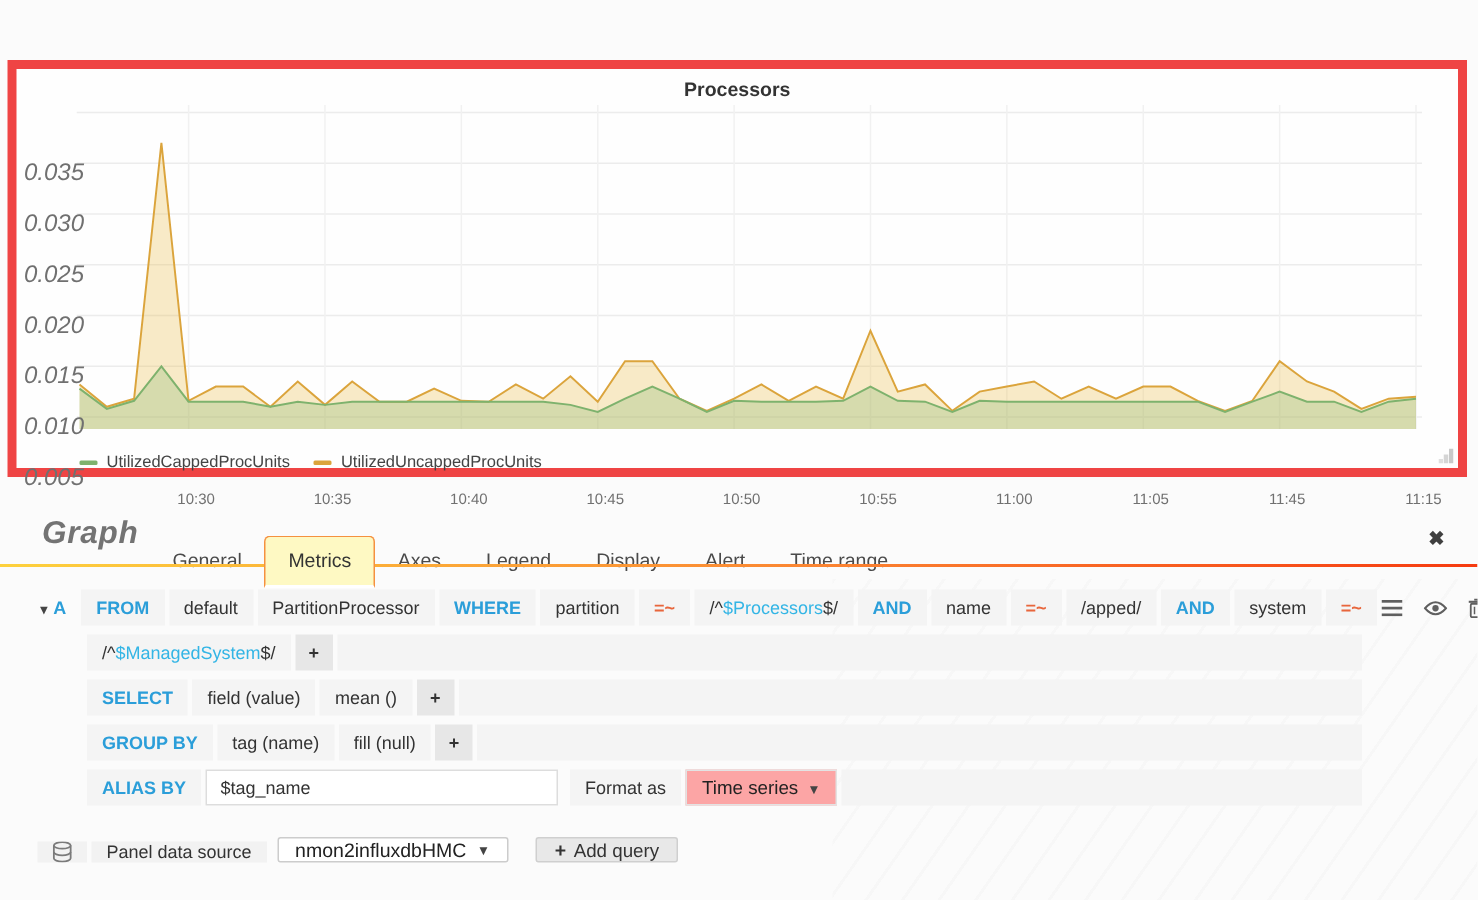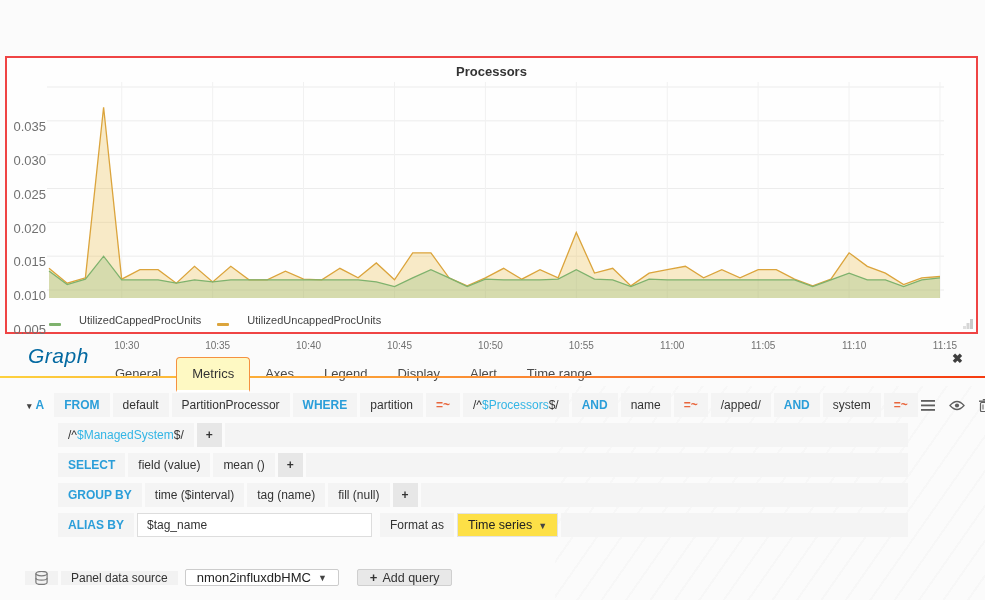--- a/index.html
+++ b/index.html
@@ -8,33 +8,33 @@
   #app { position:relative; width:985px; height:600px; }
 
   
   .var-bar { position:absolute; top:6px; left:8px; display:flex; gap:12px; }
   .var-group { display:flex; gap:2px; }
   .var-label { background:#ececec; color:#2d9fd9; padding:5px 11px; font-size:12px; white-space:nowrap; }
   .var-value { background:#ececec; color:#333; padding:5px 11px; font-size:12px; cursor:pointer; white-space:nowrap; }
   .var-value .caret { font-size:9px; color:#555; margin-left:4px; }
 
   
-  .panel { position:absolute; left:5px; top:56px; width:973px; height:278px; background:#fefefe; border:2px solid #ef4444; }
+  .panel { position:absolute; left:5px; top:40px; width:973px; height:278px; background:#fefefe; border:6px solid #ef4444; }
   .panel-title { text-align:center; font-size:13px; font-weight:bold; color:#333; margin-top:6px; }
   .plot-wrap { position:absolute; left:40px; top:24px; width:897px; height:216px; }
-  .y-label { position:absolute; left:0; width:34px; text-align:right; font-size:13px; color:#707070; }
+  .y-label { position:absolute; left:0; width:34px; text-align:right; font-size:16px; color:#707070;font-style:italic; }
   .x-label { position:absolute; width:44px; text-align:center; font-size:10px; color:#707070; }
   .legend { position:absolute; left:42px; top:256px; display:flex; gap:16px; align-items:center; }
-  .legend-item { display:flex; align-items:flex-end; gap:18px; font-size:11px; color:#444; cursor:pointer; }
+  .legend-item { display:flex; align-items:center; gap:6px; font-size:11px; color:#444; cursor:pointer; }
   .legend-dash { width:12px; height:3px; border-radius:1px; }
   .resize-grip { position:absolute; right:3px; bottom:3px; }
 
   
   .editor-header { position:absolute; left:0; top:338px; width:985px; height:40px; }
-  .graph-title { position:absolute; left:28px; top:6px; font-size:21px; font-style:italic; font-weight:normal; color:#0369a1; letter-spacing:0.5px; }
+  .graph-title { position:absolute; left:28px; top:6px; font-size:21px; font-style:italic; font-weight:bold; color:#737373; letter-spacing:0.5px; }
   .tabs { position:absolute; left:100px; top:20px; height:32px; display:flex; align-items:flex-end; }
   .tab { padding:8px 15px 9px 15px; font-size:13px; color:#4a4a4a; cursor:pointer; white-space:nowrap; }
   .tab.active { background:#fef9c3; border:1px solid #f59140; border-bottom:2px solid #fff; border-radius:4px 4px 0 0; margin-bottom:-2px; position:relative; z-index:2; color:#333; }
   .tab-underline { position:absolute; left:0; top:38px; width:985px; height:2px;
      background:linear-gradient(90deg,#fdd13d 0%,#fb8532 55%,#f63b10 100%); }
   .close-x { position:absolute; right:22px; top:13px; font-size:13px; color:#3f3f3f; font-weight:bold; cursor:pointer; }
 
   
   .q-rows { position:absolute; left:25px; top:393px; width:935px; }
   .q-row { display:flex; align-items:stretch; height:24px; margin-bottom:6px; }
@@ -43,25 +43,25 @@
   .tok.keyword { color:#2b9ed9; font-weight:bold; cursor:default; }
   .tok.operator { color:#e8663c; font-weight:bold; }
   .tok.add { background:#e7e7e7; font-weight:bold; padding:5px 9px; }
   .tok .var { color:#33b5e5; }
   .tok-fill { flex:1; background:#f4f4f4; }
   .a-cell { padding:5px 10px 5px 2px; font-size:12px; color:#2b9ed9; font-weight:bold; cursor:pointer; white-space:nowrap; }
   .a-cell .caret { color:#444; font-size:9px; margin-right:4px; }
   .q-icons { margin-left:auto; display:flex; align-items:center; gap:14px; padding-right:4px; }
   .q-icon { cursor:pointer; display:flex; align-items:center; }
   .alias-input { width:235px; border:1px solid #ddd; background:#fff; font-size:12px; color:#333; padding:4px 9px; margin-right:8px; font-family:"Liberation Sans",sans-serif; }
-  .format-select { background:#fde047; border:1px solid #e3e3e3; font-size:12.5px; color:#222; padding:4px 10px; margin-right:3px; cursor:pointer; white-space:nowrap; line-height:14px; }
+  .format-select { background:#fca5a5; border:1px solid #e3e3e3; font-size:12.5px; color:#222; padding:4px 10px; margin-right:3px; cursor:pointer; white-space:nowrap; line-height:14px; }
   .format-select .caret { font-size:9px; color:#444; margin-left:6px; }
 
   
-  .footer { position:absolute; left:25px; top:564px; display:flex; align-items:center; height:27px; }
+  .footer { position:absolute; left:25px; top:548px; display:flex; align-items:flex-end; height:27px; }
   .f-cell { background:#f2f2f2; display:flex; align-items:center; padding:0 10px; margin-right:3px; font-size:12px; color:#333; }
   .ds-select { background:#fff; border:1px solid #ccc; border-radius:2px; display:flex; align-items:center; padding:0 11px; font-size:13px; color:#222; margin-left:4px; cursor:pointer; }
   .ds-select .caret { font-size:9px; color:#444; margin-left:7px; }
   .add-query-btn { background:#e8e8e8; border:1px solid #cfcfcf; border-radius:2px; display:flex; align-items:center; padding:0 12px; font-size:12.5px; color:#333; margin-left:18px; cursor:pointer; }
   .add-query-btn b { margin-right:5px; font-size:13px; }
 
   .bg-texture { position:absolute; right:0; top:386px; width:430px; height:214px; pointer-events:none;
      background:repeating-linear-gradient(125deg, rgba(0,0,0,0.014) 0 2px, transparent 2px 20px); }
 </style>
 </head>
@@ -106,21 +106,21 @@
         <div class="y-label" style="top: 192.167px;">0.010</div>
         <div class="y-label" style="top: 226px;">0.005</div>
         <div class="x-label" style="top: 244px; left: 92.7347px;">10:30</div>
         <div class="x-label" style="top: 244px; left: 183.653px;">10:35</div>
         <div class="x-label" style="top: 244px; left: 274.571px;">10:40</div>
         <div class="x-label" style="top: 244px; left: 365.49px;">10:45</div>
         <div class="x-label" style="top: 244px; left: 456.408px;">10:50</div>
         <div class="x-label" style="top: 244px; left: 547.327px; text-align: center;">10:55</div>
         <div class="x-label" style="top: 244px; left: 638.245px;">11:00</div>
         <div class="x-label" style="top: 244px; left: 729.163px;">11:05</div>
-        <div class="x-label" style="top: 244px; left: 820.082px;">11:10</div>
+        <div class="x-label" style="top: 244px; left: 820.082px;">11:45</div>
         <div class="x-label" style="top: 244px; left: 911px;">11:15</div>
       </div>
     <div class="legend" id="legend">
         <div class="legend-item">
           <span class="legend-dash" style="background: rgb(126, 178, 109);"></span>
           <span>UtilizedCappedProcUnits</span>
         </div>
         <div class="legend-item">
           <span class="legend-dash" style="background: rgb(219, 164, 60);"></span>
           <span>UtilizedUncappedProcUnits</span>
@@ -199,21 +199,20 @@
       </div>
       <div class="q-row indent">
         <div class="tok keyword">SELECT</div>
         <div class="tok">field (value)</div>
         <div class="tok">mean ()</div>
         <div class="tok add">+</div>
         <div class="tok-fill"></div>
       </div>
       <div class="q-row indent">
         <div class="tok keyword">GROUP BY</div>
-        <div class="tok">time ($interval)</div>
         <div class="tok">tag (name)</div>
         <div class="tok">fill (null)</div>
         <div class="tok add">+</div>
         <div class="tok-fill"></div>
       </div>
       <div class="q-row indent">
         <div class="tok keyword">ALIAS BY</div>
         <input class="alias-input" value="$tag_name" style="">
         <div class="tok">Format as</div>
         <div class="format-select"><span>Time series</span><span class="caret">▼</span></div>

